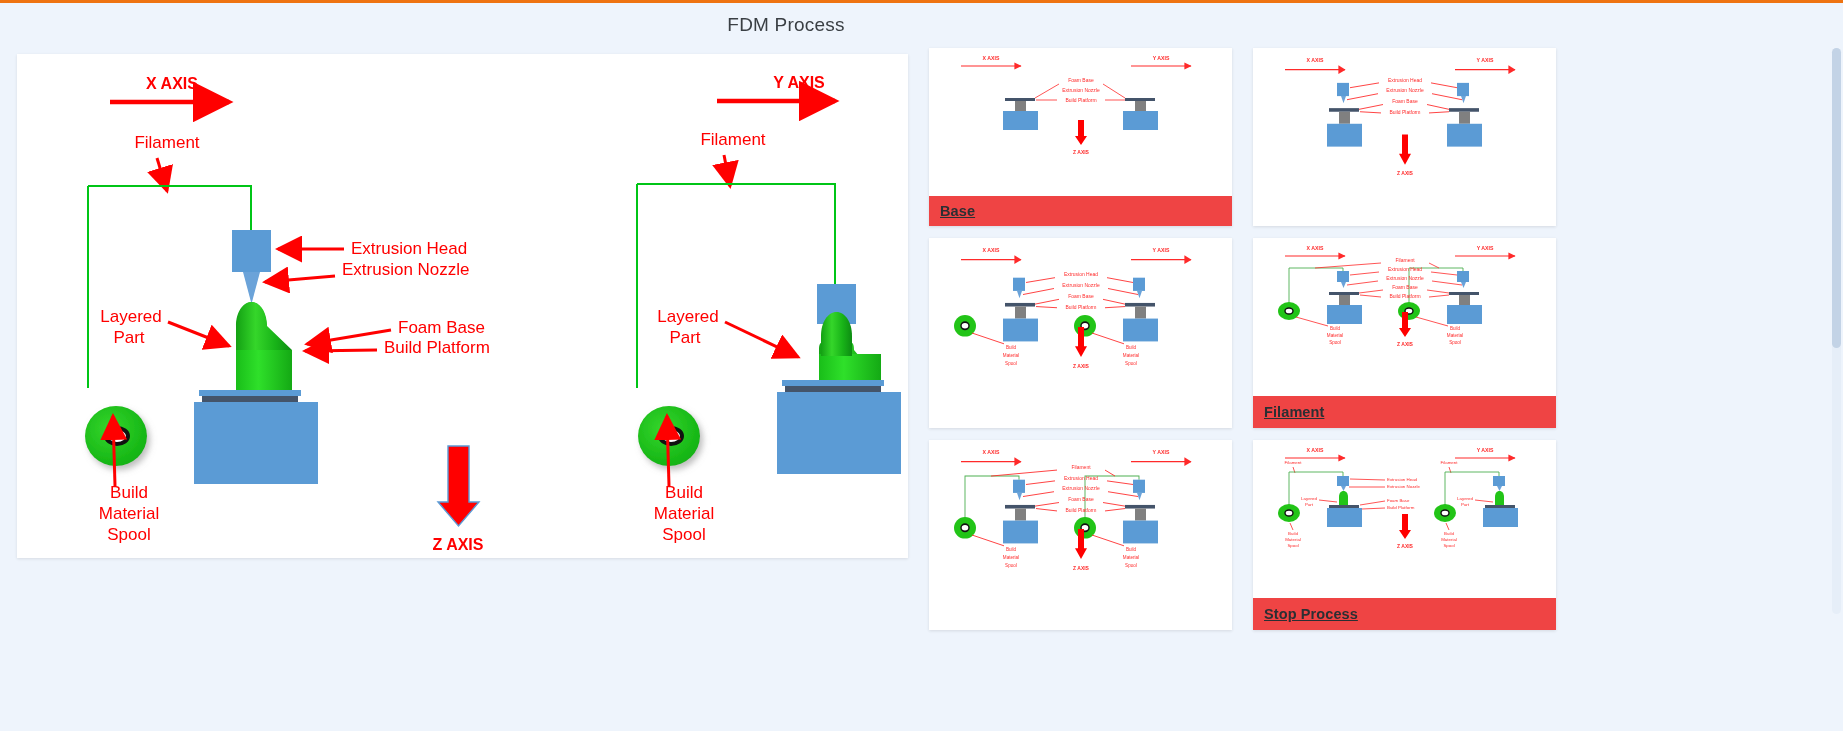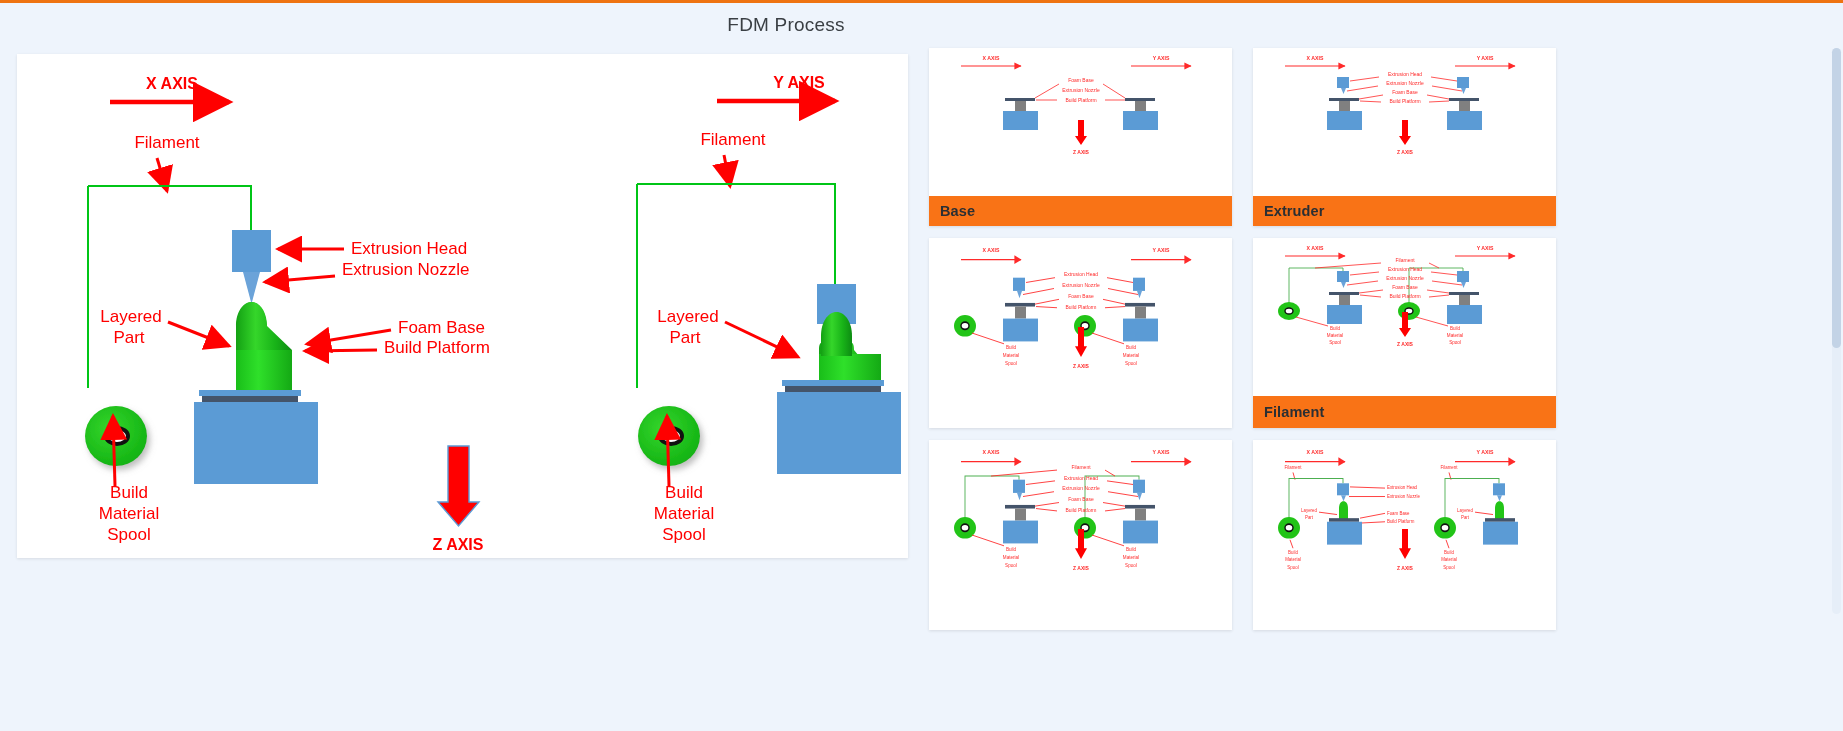--- a/index.html
+++ b/index.html
@@ -49,25 +49,26 @@
   .card {
     background: #fff;
     box-shadow: 0 1px 3px rgba(0,0,0,.11);
     display: flex; flex-direction: column;
     overflow: hidden;
   }
   .card-canvas { flex: 1 1 auto; background: #fff; }
   .card-canvas svg { display:block; width: 100%; height: 100%; }
   .card-label {
     height: 30px; flex: 0 0 30px;
-    background: #f97316;
+    background: #ef4444;
     display: flex; align-items: center;
     padding-left: 11px;
     font-size: 14.5px; font-weight: bold; color: #2b2f33;
     letter-spacing: .1px;
+    text-decoration: underline;
   }
   .card.tall .card-label { height: 32px; flex-basis: 32px; }
 
   
   #scroll-track {
     position: absolute; left: 1832px; top: 48px;
     width: 9px; height: 566px;
     background: #e6eef8;
     border-radius: 5px;
   }
@@ -272,21 +273,20 @@
           <line x1="130" y1="47" x2="106" y2="51" stroke="#ff2a2a" stroke-width=".8"></line>
           <line x1="174" y1="47" x2="196" y2="51" stroke="#ff2a2a" stroke-width=".8"></line>
           <text x="152" y="55" text-anchor="middle" font-size="5" fill="#ff2a2a">Build Platform</text>
           <line x1="128" y1="54" x2="107" y2="53" stroke="#ff2a2a" stroke-width=".8"></line>
           <line x1="176" y1="54" x2="196" y2="53" stroke="#ff2a2a" stroke-width=".8"></line>
 
           <path d="M149,72 L155,72 L155,88 L158,88 L152,97 L146,88 L149,88 Z" fill="#ff0000"></path>
           <text x="152" y="106" text-anchor="middle" font-size="5" font-weight="bold" fill="#ff2a2a">Z AXIS</text>
         </svg>
       </div>
-      <div class="card-label">Extruder</div>
     </div>
 
     <div class="card tall">
       <div class="card-canvas">
         <svg viewBox="0 0 303 158" preserveAspectRatio="none">
           <text x="62" y="12" text-anchor="middle" font-size="5.2" font-weight="bold" fill="#ff2a2a">X AXIS</text>
           <line x1="32" y1="18" x2="92" y2="18" stroke="#ff2a2a" stroke-width="1.2" marker-end="url(#tm1)"></line>
           <text x="232" y="12" text-anchor="middle" font-size="5.2" font-weight="bold" fill="#ff2a2a">Y AXIS</text>
           <line x1="202" y1="18" x2="262" y2="18" stroke="#ff2a2a" stroke-width="1.2" marker-end="url(#tm1)"></line>
 
@@ -502,20 +502,21 @@
           <line x1="40" y1="90" x2="37" y2="83" stroke="#ff2a2a" stroke-width=".8"></line>
           <text x="196" y="95" text-anchor="middle" font-size="4.4" fill="#ff2a2a">Build</text>
           <text x="196" y="101" text-anchor="middle" font-size="4.4" fill="#ff2a2a">Material</text>
           <text x="196" y="107" text-anchor="middle" font-size="4.4" fill="#ff2a2a">Spool</text>
           <line x1="196" y1="90" x2="193" y2="83" stroke="#ff2a2a" stroke-width=".8"></line>
 
           <path d="M149,74 L155,74 L155,90 L158,90 L152,99 L146,90 L149,90 Z" fill="#ff0000"></path>
           <text x="152" y="108" text-anchor="middle" font-size="5" font-weight="bold" fill="#ff2a2a">Z AXIS</text>
         </svg>
       </div>
+      <div class="card-label">Stop Process</div>
     </div>
 
   </div>
 
   <div id="scroll-track"></div>
   <div id="scroll-thumb"></div>
 
 </div>
 
 </body></html>

